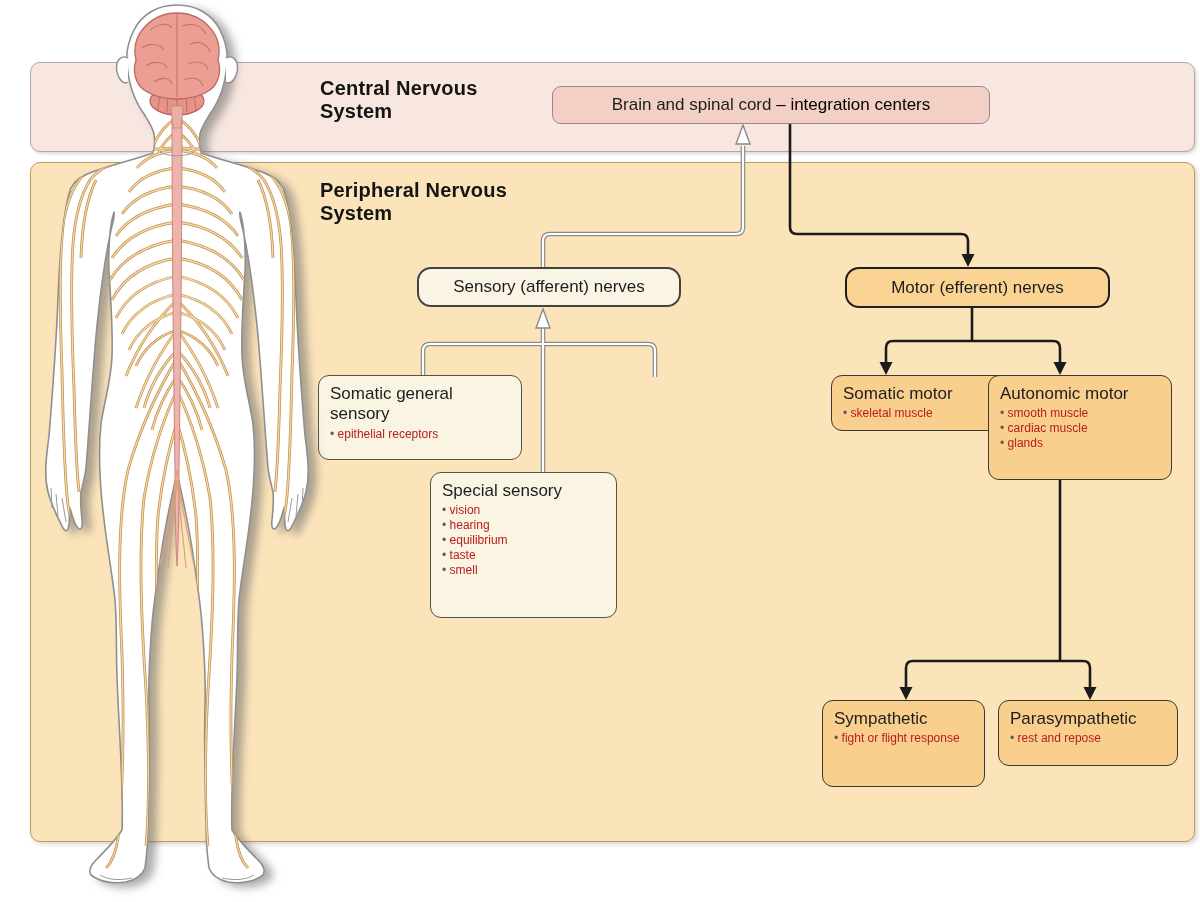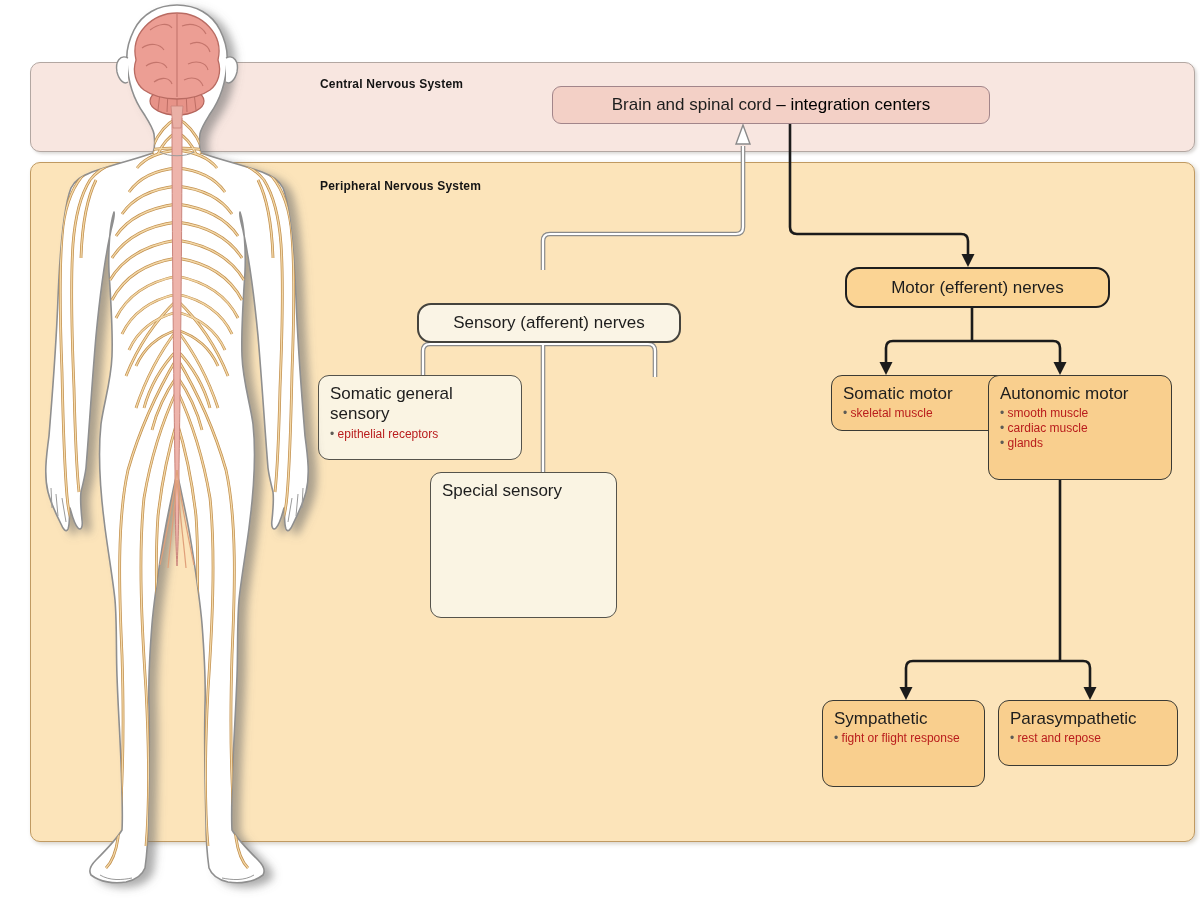--- a/index.html
+++ b/index.html
@@ -13,37 +13,37 @@
     background:#f8e6e0;border:1px solid #b3a7a2;
     box-shadow:2px 2px 3px rgba(120,110,105,.25);
   }
   #pns-band{
     left:30px;top:162px;width:1163px;height:678px;
     background:#fce4ba;border:1px solid #c09a62;
     box-shadow:2px 2px 4px rgba(120,105,80,.3);
   }
   .band-title{
     position:absolute;font-weight:bold;color:#141414;
-    font-size:12px;line-height:1.17;letter-spacing:.2px;z-index:4;
+    font-size:20px;line-height:1.17;letter-spacing:.2px;z-index:4;
   }
   #cns-title{left:320px;top:77px;width:200px;}
   #pns-title{left:320px;top:179px;width:235px;}
 
   .node{position:absolute;z-index:3;box-sizing:border-box;}
   .pill{display:flex;align-items:center;justify-content:center;text-align:center;
         font-size:17px;color:#1d1d1d;}
   #node-brain{
     left:552px;top:86px;width:438px;height:38px;border-radius:9px;
     background:#f3d0c6;border:1.5px solid #a2858a;
   }
   #node-brain .sub{color:#000000;}
   #node-brain .sp{white-space:pre;}
   #node-sensory{
     left:417px;top:267px;width:264px;height:40px;border-radius:14px;
-    background:#faf4e5;border:2px solid #45433d;margin-top:36px;
+    background:#faf4e5;border:2px solid #45433d;
   }
   #node-motor{
     left:845px;top:267px;width:265px;height:41px;border-radius:14px;
     background:#fbd494;border:2px solid #1e1e1e;
   }
   .card{
     border-radius:11px;padding:8px 11px 8px 11px;
     font-size:17px;color:#1d1d1d;line-height:1.2;
   }
   .card.cream{background:#faf4e3;border:1.8px solid #55534b;}
@@ -129,20 +129,27 @@
     </ul>
   </div>
 
   <div class="node pill" id="node-motor">
     <span>Motor (efferent) nerves</span>
   </div>
 
 
   <div class="node card cream" id="node-special-sensory">
     <div class="title">Special sensory</div>
+    <ul>
+      <li>vision</li>
+      <li>hearing</li>
+      <li>equilibrium</li>
+      <li>taste</li>
+      <li>smell</li>
+    </ul>
   </div>
 
   <div class="node card orange" id="node-somatic-motor">
     <div class="title">Somatic motor</div>
     <ul>
       <li>skeletal muscle</li>
     </ul>
   </div>
 
   <div class="node card orange" id="node-autonomic-motor">

